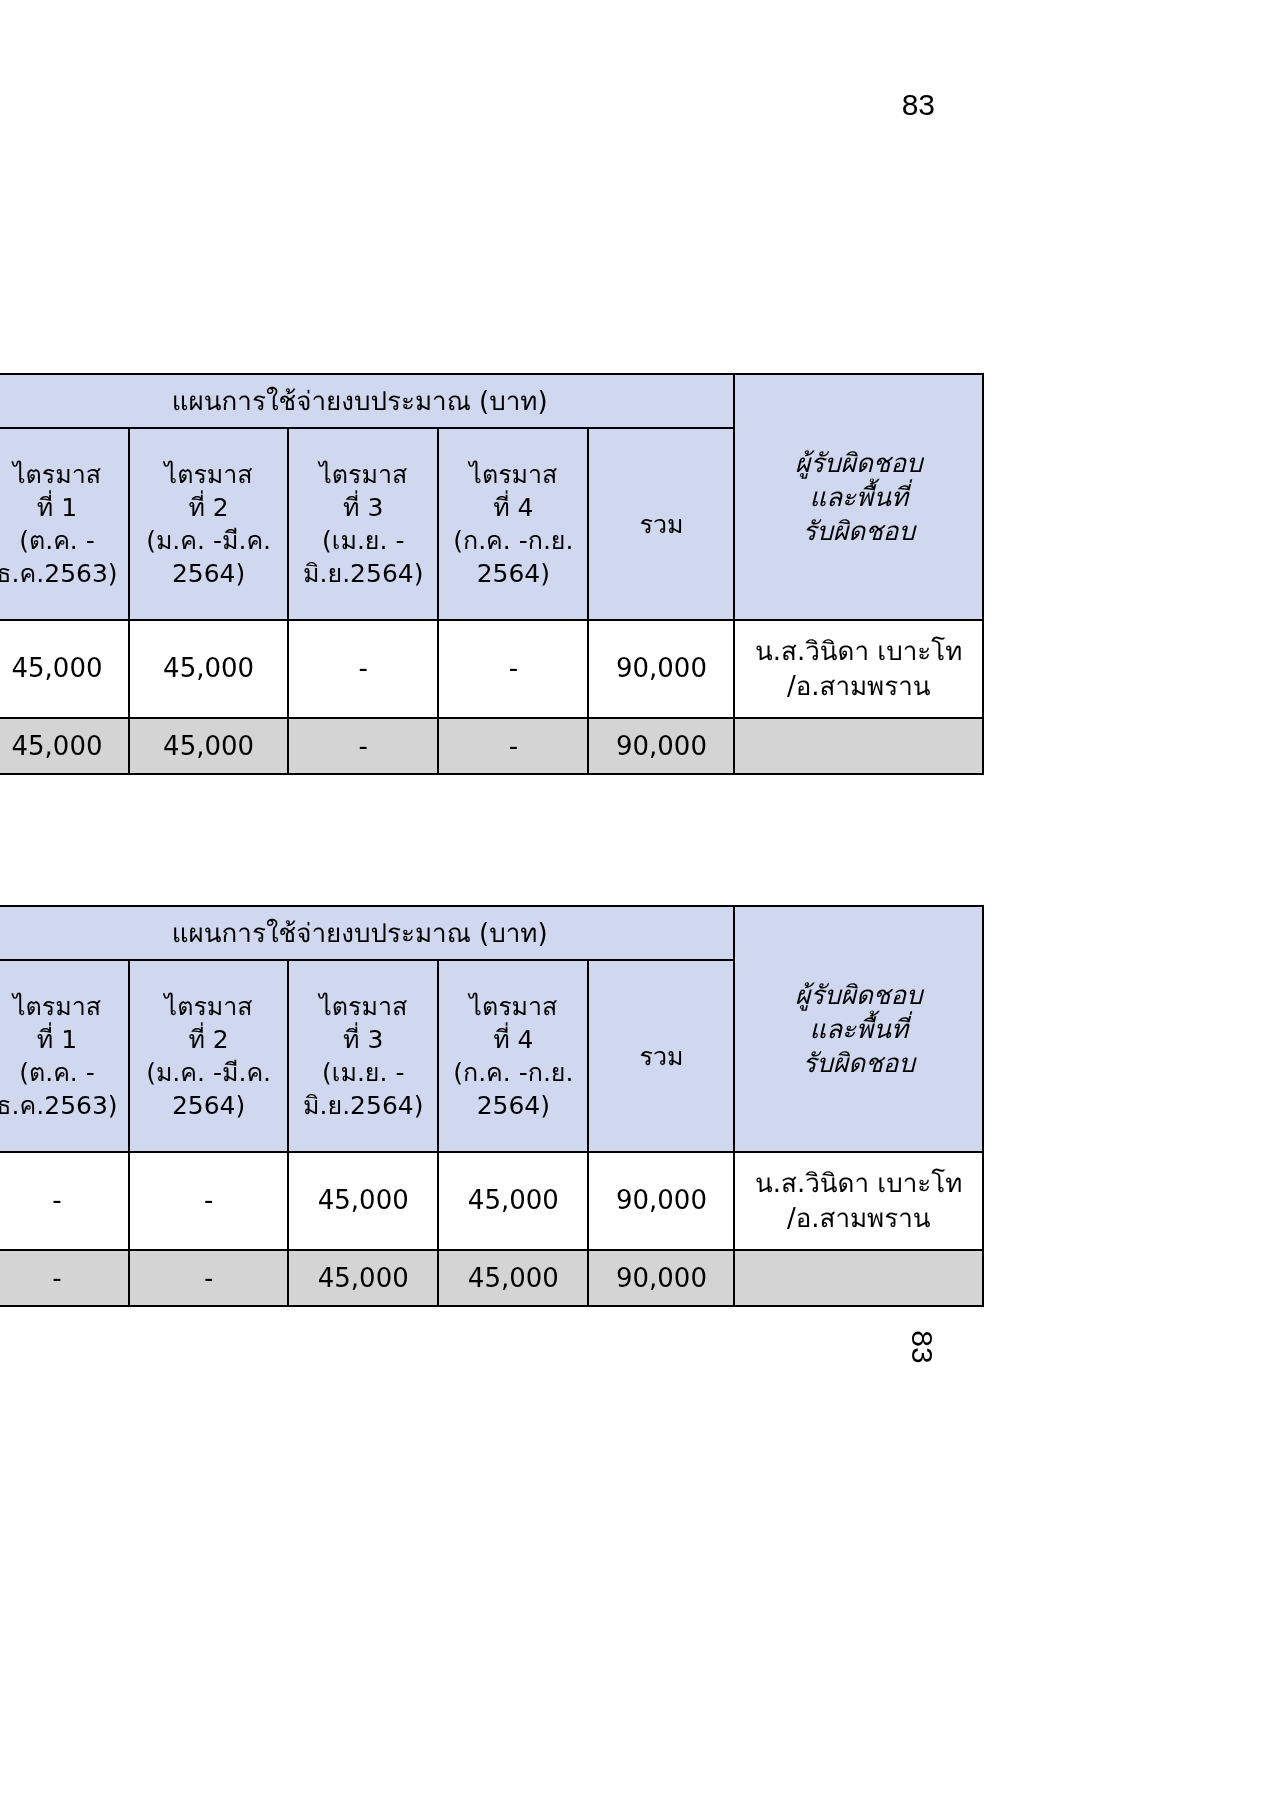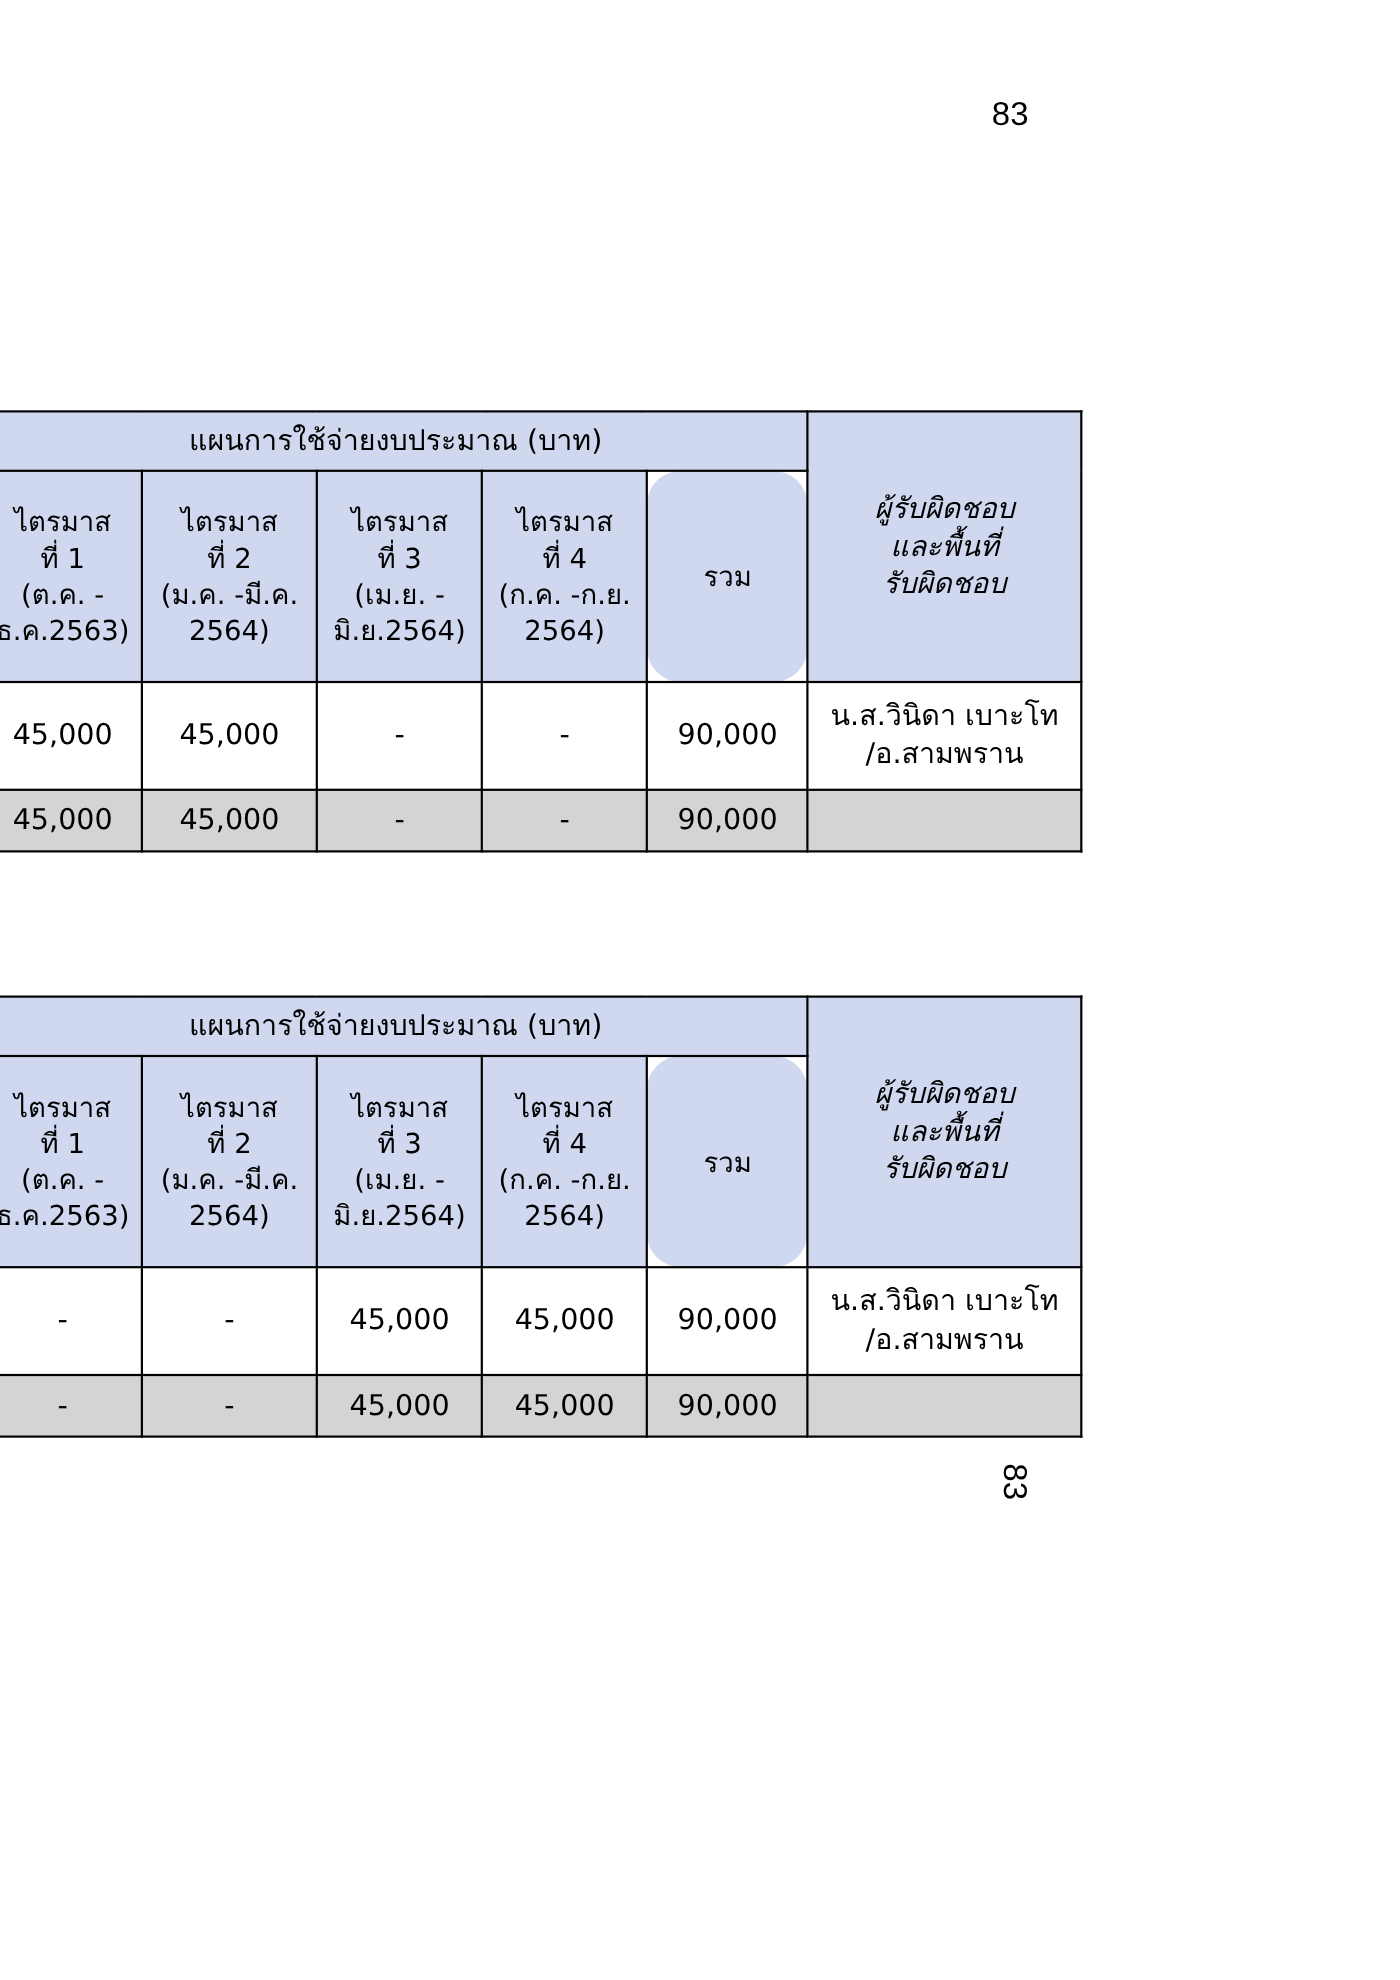--- a/index.html
+++ b/index.html
@@ -65,21 +65,20 @@
     font-size: 26px;
     font-style: italic;
   }
   .hdr-q {
     height: 190px;
     font-size: 25px;
     padding: 4px 2px;
   }
   .hdr-total {
     font-size: 25px;
-    border-radius: 31px;
   }
 
   .data-row td {
     height: 96px;
     font-size: 26px;
     line-height: 1.35;
   }
   .sum-row td {
     background: #d4d4d4;
     height: 54px;

